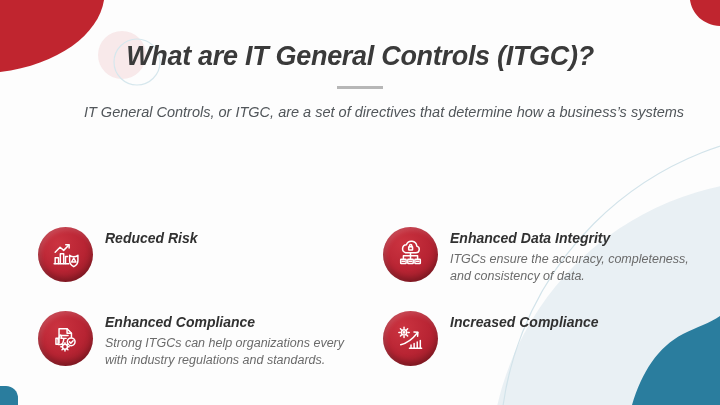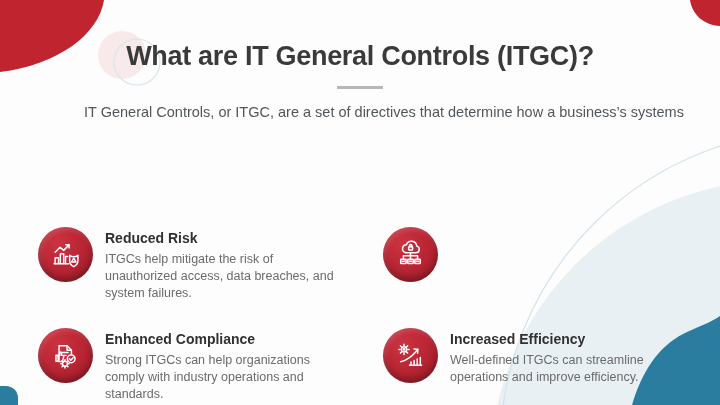--- a/index.html
+++ b/index.html
@@ -12,21 +12,21 @@
     font-family: "Liberation Sans", sans-serif;
   }
   .bg-deco {
     position: absolute;
     inset: 0;
     width: 720px;
     height: 405px;
     z-index: 0;
     pointer-events: none;
   }
-  .content { position: absolute; inset: 0; z-index: 1; }
+  .content { position: absolute; inset: 0; z-index: 1; font-style: italic; }
 
   .title {
     position: absolute;
     top: 41px;
     left: 0;
     width: 100%;
     text-align: center;
     font-size: 27px;
     font-weight: bold;
     letter-spacing: -0.3px;
@@ -133,72 +133,74 @@
             <path d="M8,19 v-7.5 h2.6 v7.5"></path>
             <path d="M12,19 v-5.5 h1.6"></path>
             <polyline points="4,10.2 7.8,6.4 10.6,8.8 14.6,4.6"></polyline>
             <polyline points="12.2,4.4 14.8,4.4 14.8,7"></polyline>
             <path d="M15.2,12.6 c1.9,1.3 4.5,1.3 6.4,0 v4.2 c0,2.9 -3.2,4.6 -3.2,4.6 s-3.2,-1.7 -3.2,-4.6 z"></path>
             <path d="M18.4,14.8 l1.7,3 h-3.4 z"></path>
           </svg>
         </div>
         <div class="feature-text">
           <div class="feature-title">Reduced Risk</div>
-          <div class="feature-desc">ITGCs help mitigate the risk of unauthorized access, data breaches, and system failures.</div>
         </div>
       </div>
 
       <div class="feature">
         <div class="icon-circle">
           <svg viewBox="0 0 24 24" fill="none" stroke="#ffffff" stroke-width="1.15" stroke-linecap="round" stroke-linejoin="round">
             <path d="M8.2,10.6 h8 a2.6,2.6 0 0 0 0.7,-5.1 a4.2,4.2 0 0 0 -8.1,-1 a3.1,3.1 0 0 0 -0.6,6.1 z"></path>
             <rect x="10.6" y="6" width="3" height="2.6" rx="0.3"></rect>
             <path d="M11.3,6 v-0.9 a0.85,0.85 0 0 1 1.7,0 v0.9"></path>
             <path d="M12,10.6 V13 M6.5,15.6 V13 H17.5 V15.6 M12,13 V15.6"></path>
             <rect x="4.4" y="15.6" width="4.2" height="3.4" rx="0.4"></rect>
             <rect x="9.9" y="15.6" width="4.2" height="3.4" rx="0.4"></rect>
             <rect x="15.4" y="15.6" width="4.2" height="3.4" rx="0.4"></rect>
             <path d="M5.4,17.3 h2.2 M10.9,17.3 h2.2 M16.4,17.3 h2.2"></path>
           </svg>
+        </div>
+        <div class="feature-text">
+          <div class="feature-title">Enhanced Data Integrity</div>
+          <div class="feature-desc">ITGCs ensure the accuracy, completeness, and consistency of data.</div>
         </div>
       </div>
 
       <div class="feature">
         <div class="icon-circle">
           <svg viewBox="0 0 24 24" fill="none" stroke="#ffffff" stroke-width="1.15" stroke-linecap="round" stroke-linejoin="round">
             <path d="M7,15.5 V4.5 H13.2 L16.6,7.9 V11"></path>
             <path d="M13.2,4.5 V7.9 h3.4"></path>
             <path d="M9,9.7 h5 M9,11.9 h3.5"></path>
             <path d="M4.6,11.8 h1.7 v4.6 h-1.7 z"></path>
             <path d="M6.3,12.6 c0.5,-0.7 1,-1.3 1.2,-2.2 l0.3,-1.2 c0.8,0 1.2,0.7 1,1.6 l-0.3,1.1 h1.4 c0.6,0 0.9,0.6 0.7,1.2 l-0.8,2.8 c-0.2,0.5 -0.6,0.7 -1.1,0.7 h-2.4"></path>
             <circle cx="16.4" cy="14.6" r="3"></circle>
             <polyline points="15.1,14.6 16.1,15.6 17.9,13.7"></polyline>
             <circle cx="11.6" cy="18.4" r="1.9"></circle>
             <path d="M11.6,16 v-0.8 M11.6,20.8 v0.8 M14,18.4 h0.8 M9.2,18.4 h-0.8 M13.3,16.7 l0.6,-0.6 M9.9,20.1 l-0.6,0.6 M13.3,20.1 l0.6,0.6 M9.9,16.7 l-0.6,-0.6"></path>
           </svg>
         </div>
         <div class="feature-text">
           <div class="feature-title">Enhanced Compliance</div>
-          <div class="feature-desc">Strong ITGCs can help organizations comply with industry operations and standards.</div>
+          <div class="feature-desc">Strong ITGCs can help organizations every with industry regulations and standards.</div>
         </div>
       </div>
 
       <div class="feature">
         <div class="icon-circle">
           <svg viewBox="0 0 24 24" fill="none" stroke="#ffffff" stroke-width="1.15" stroke-linecap="round" stroke-linejoin="round">
             <circle cx="7" cy="7.3" r="2"></circle>
             <circle cx="7" cy="7.3" r="0.5"></circle>
             <path d="M7,4.3 v-1 M7,10.3 v1 M4,7.3 h-1 M10,7.3 h1 M4.9,5.2 l-0.7,-0.7 M9.1,9.4 l0.7,0.7 M9.1,5.2 l0.7,-0.7 M4.9,9.4 l-0.7,0.7"></path>
             <path d="M4.4,16.8 C8.5,16 13.5,12.6 17.6,7.4"></path>
             <polyline points="14.7,7 17.7,7.2 17.5,10.2"></polyline>
             <path d="M12.4,19.5 v-2.4 M14.8,19.5 v-3.6 M17.2,19.5 v-4.8 M19.6,19.5 v-6"></path>
             <path d="M11.2,19.5 h9.4"></path>
           </svg>
         </div>
         <div class="feature-text">
-          <div class="feature-title">Increased Efficiency</div>
-          <div class="feature-desc">Well-defined ITGCs can streamline operations and improve efficiency.</div>
+          <div class="feature-title">Increased Compliance</div>
         </div>
       </div>
 
     </div>
   </div>
 </div>
 
 </body></html>

